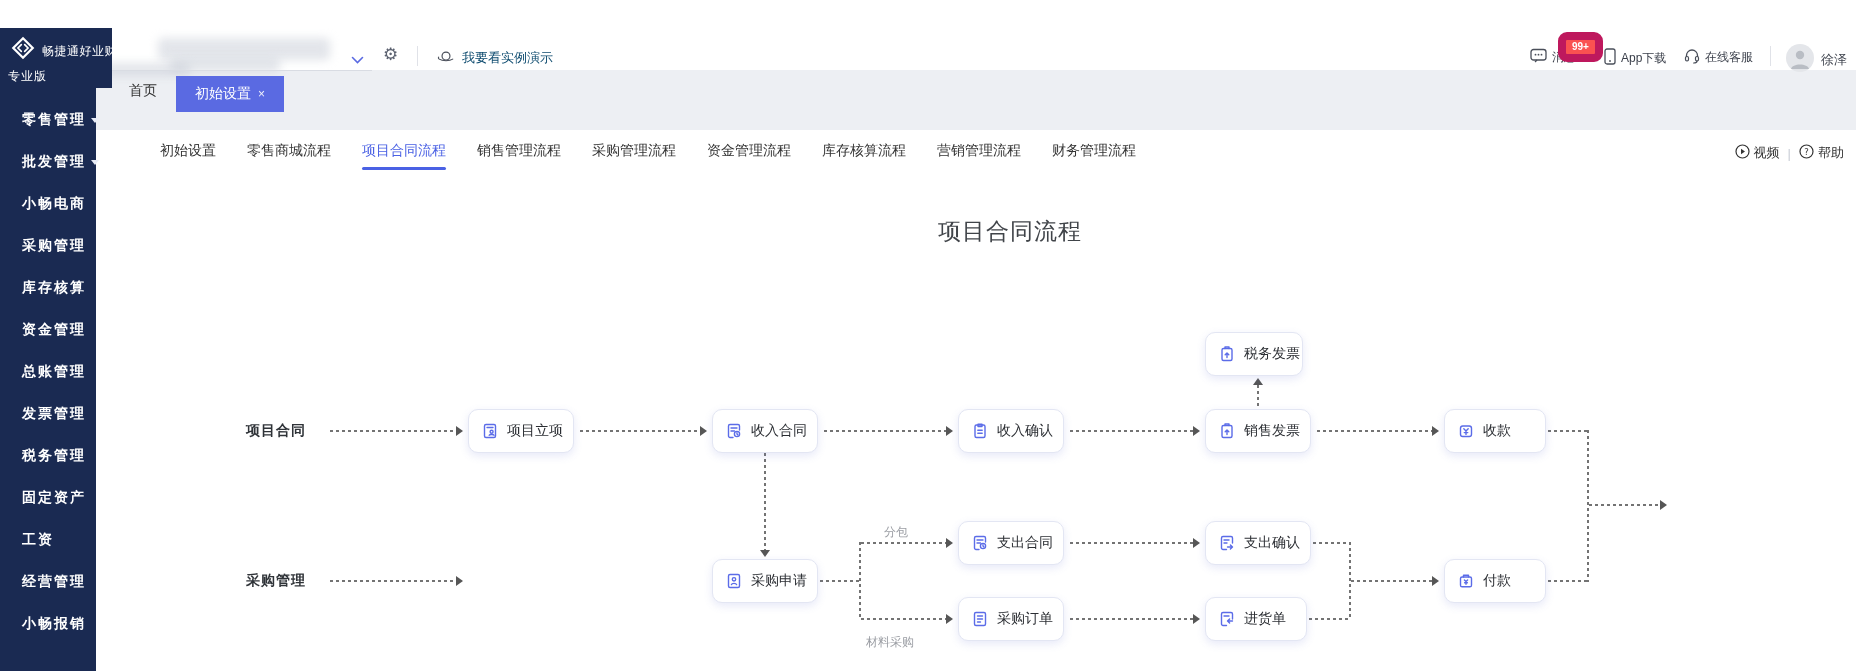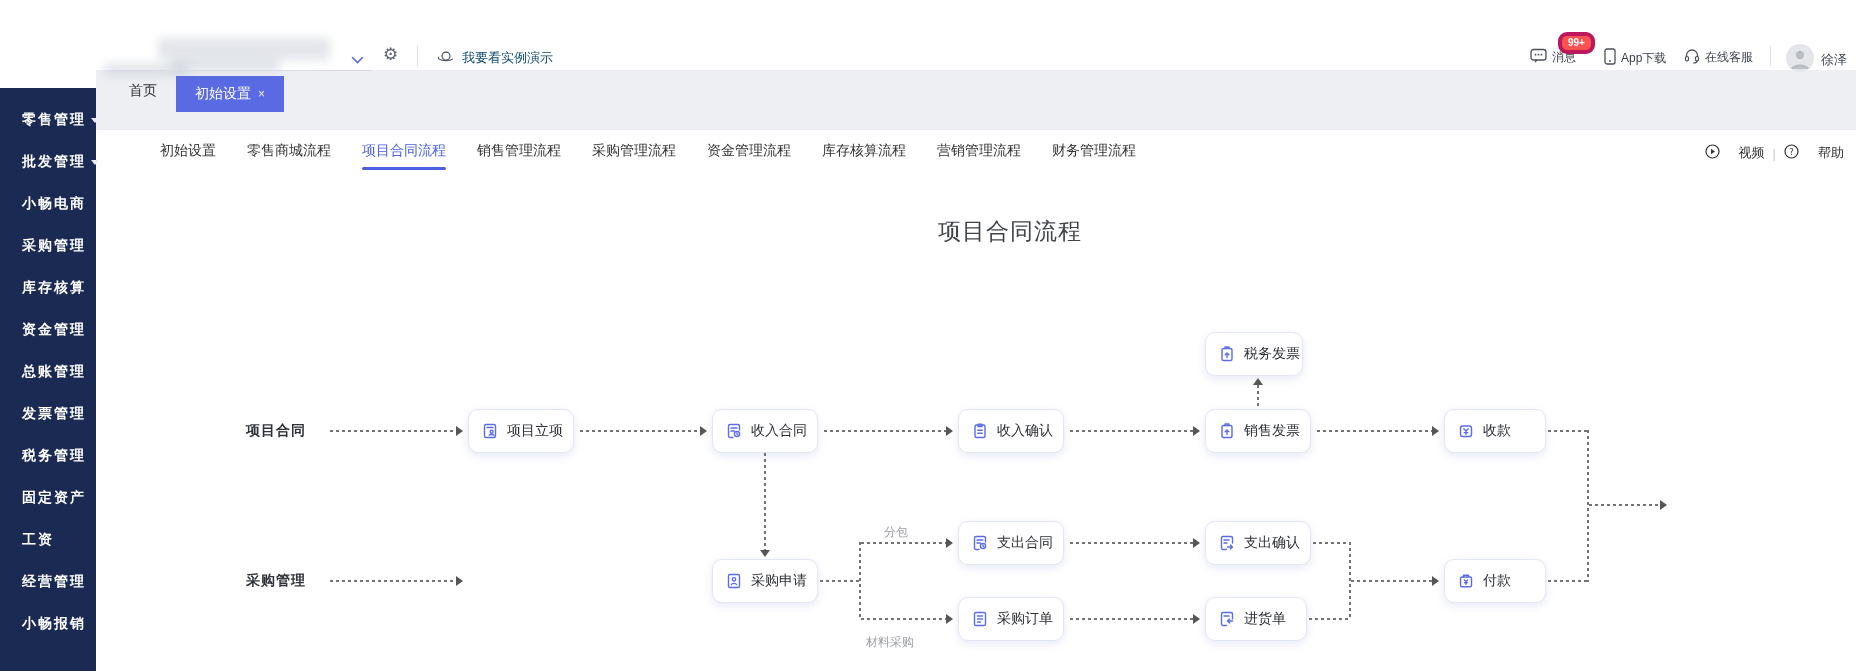--- a/index.html
+++ b/index.html
@@ -27,38 +27,38 @@
 
   .redact { position:absolute; background:#c7ccd6; opacity:.5; filter:blur(5px); border-radius:4px; }
   .org-underline { position:absolute; left:110px; top:70px; width:262px; height:1px; background:#d9dce3; }
   .chev { position:absolute; left:351px; top:51px; }
   .gear { position:absolute; left:383px; top:44px; font-size:17px; color:#5c6270; cursor:pointer; }
   .tb-divider { position:absolute; top:46px; width:1px; height:20px; background:#e0e2e8; }
   .demo-link { position:absolute; left:437px; top:48px; display:flex; align-items:center; gap:7px;
     font-size:13px; color:#0c4a6e; cursor:pointer; }
   .tb-item { position:absolute; top:48px; display:flex; align-items:center; gap:5px; font-size:12px; color:#3a3f4a; cursor:pointer; }
   .badge { position:absolute; left:1558px; top:32px; background:#fa5151; color:#fff; font-size:10px;
-    font-weight:bold; padding:1px 6px 2px; border-radius:9px; border:4px solid #be185d; z-index:6; }
+    font-weight:bold; padding:1px 6px 2px; border-radius:9px; border:8px solid #be185d; z-index:6; }
   .avatar { position:absolute; left:1786px; top:44px; width:28px; height:28px; border-radius:50%;
     background:#e4e6ea; display:flex; align-items:center; justify-content:center; overflow:hidden; cursor:pointer; }
   .username { position:absolute; left:1821px; top:51px; font-size:13px; color:#3a3f4a; white-space:nowrap; }
 
   .wtab-home { position:absolute; left:112px; top:82px; width:62px; text-align:center; font-size:14px; color:#333; cursor:pointer; }
   .wtab-active { position:absolute; left:176px; top:76px; width:108px; height:36px; background:#5a6ae2;
     color:#fff; font-size:14px; display:flex; align-items:center; justify-content:center; gap:7px; cursor:pointer; }
   .wtab-close { font-size:12px; opacity:.9; cursor:pointer; }
 
   
   .subnav { position:absolute; left:64px; top:12px; display:flex; gap:31px; font-size:14px; color:#333; }
   .subtab { cursor:pointer; padding-bottom:10px; position:relative; white-space:nowrap; }
   .subtab.active { color:#4a61e4; }
   .subtab.active::after { content:""; position:absolute; left:0; right:0; bottom:0; height:3px; background:#4a61e4; border-radius:2px; }
   .vh-links { position:absolute; right:12px; top:14px; display:flex; align-items:center; gap:8px; font-size:13px; color:#333; }
   .vh-links .sep { color:#c9cdd6; }
-  .vh-item { display:flex; align-items:center; gap:19px; cursor:pointer; }
+  .vh-item { display:flex; align-items:center; gap:4px; cursor:pointer; }
 
   
   .fc-title { position:absolute; left:890px; top:216px; width:240px; text-align:center;
     font-size:23px; color:#404449; font-weight:500; letter-spacing:1px; }
   .lane-label { position:absolute; font-size:14px; font-weight:700; color:#2f3338; letter-spacing:1px; }
   .branch-label { position:absolute; font-size:12px; color:#9a9da3;text-align:right; }
 
   .node { position:absolute; height:44px; background:#fff; border:1px solid #e3e6f3; border-radius:10px;
     box-shadow:0 3px 9px rgba(106,117,214,.16); display:flex; align-items:center; gap:8px;
     padding:0 12px; font-size:14px; color:#2b2e33; cursor:pointer; white-space:nowrap; }
@@ -84,20 +84,32 @@
 </style>
 </head>
 <body>
 
 <div class="stage">
 
   <div class="topbar"></div>
   <div class="tabstrip"></div>
   <div class="gap-band"></div>
 
+  <div class="logo-block">
+    <div class="logo-row">
+      <span>
+        <svg width="26" height="26" viewBox="0 0 28 28">
+            <path d="M14 3.5L24.5 14 14 24.5 3.5 14z" fill="none" stroke="#fff" stroke-width="2.4"></path>
+            <path d="M12.2 10.4L8.6 14l3.6 3.6M15.8 10.4L19.4 14l-3.6 3.6" fill="none" stroke="#fff" stroke-width="1.8" stroke-linecap="round"></path>
+          </svg>
+      </span>
+      <span class="brand-name">畅捷通好业财</span>
+    </div>
+    <div class="edition">专业版</div>
+  </div>
 
   <div class="sidebar">
     <div class="side-menu">
       <div class="side-item"><span>零售管理</span><span class="caret-down"></span></div>
       <div class="side-item"><span>批发管理</span><span class="caret-down"></span></div>
       <div class="side-item"><span>小畅电商</span></div>
       <div class="side-item"><span>采购管理</span></div>
       <div class="side-item"><span>库存核算</span></div>
       <div class="side-item"><span>资金管理</span></div>
       <div class="side-item"><span>总账管理</span></div>

